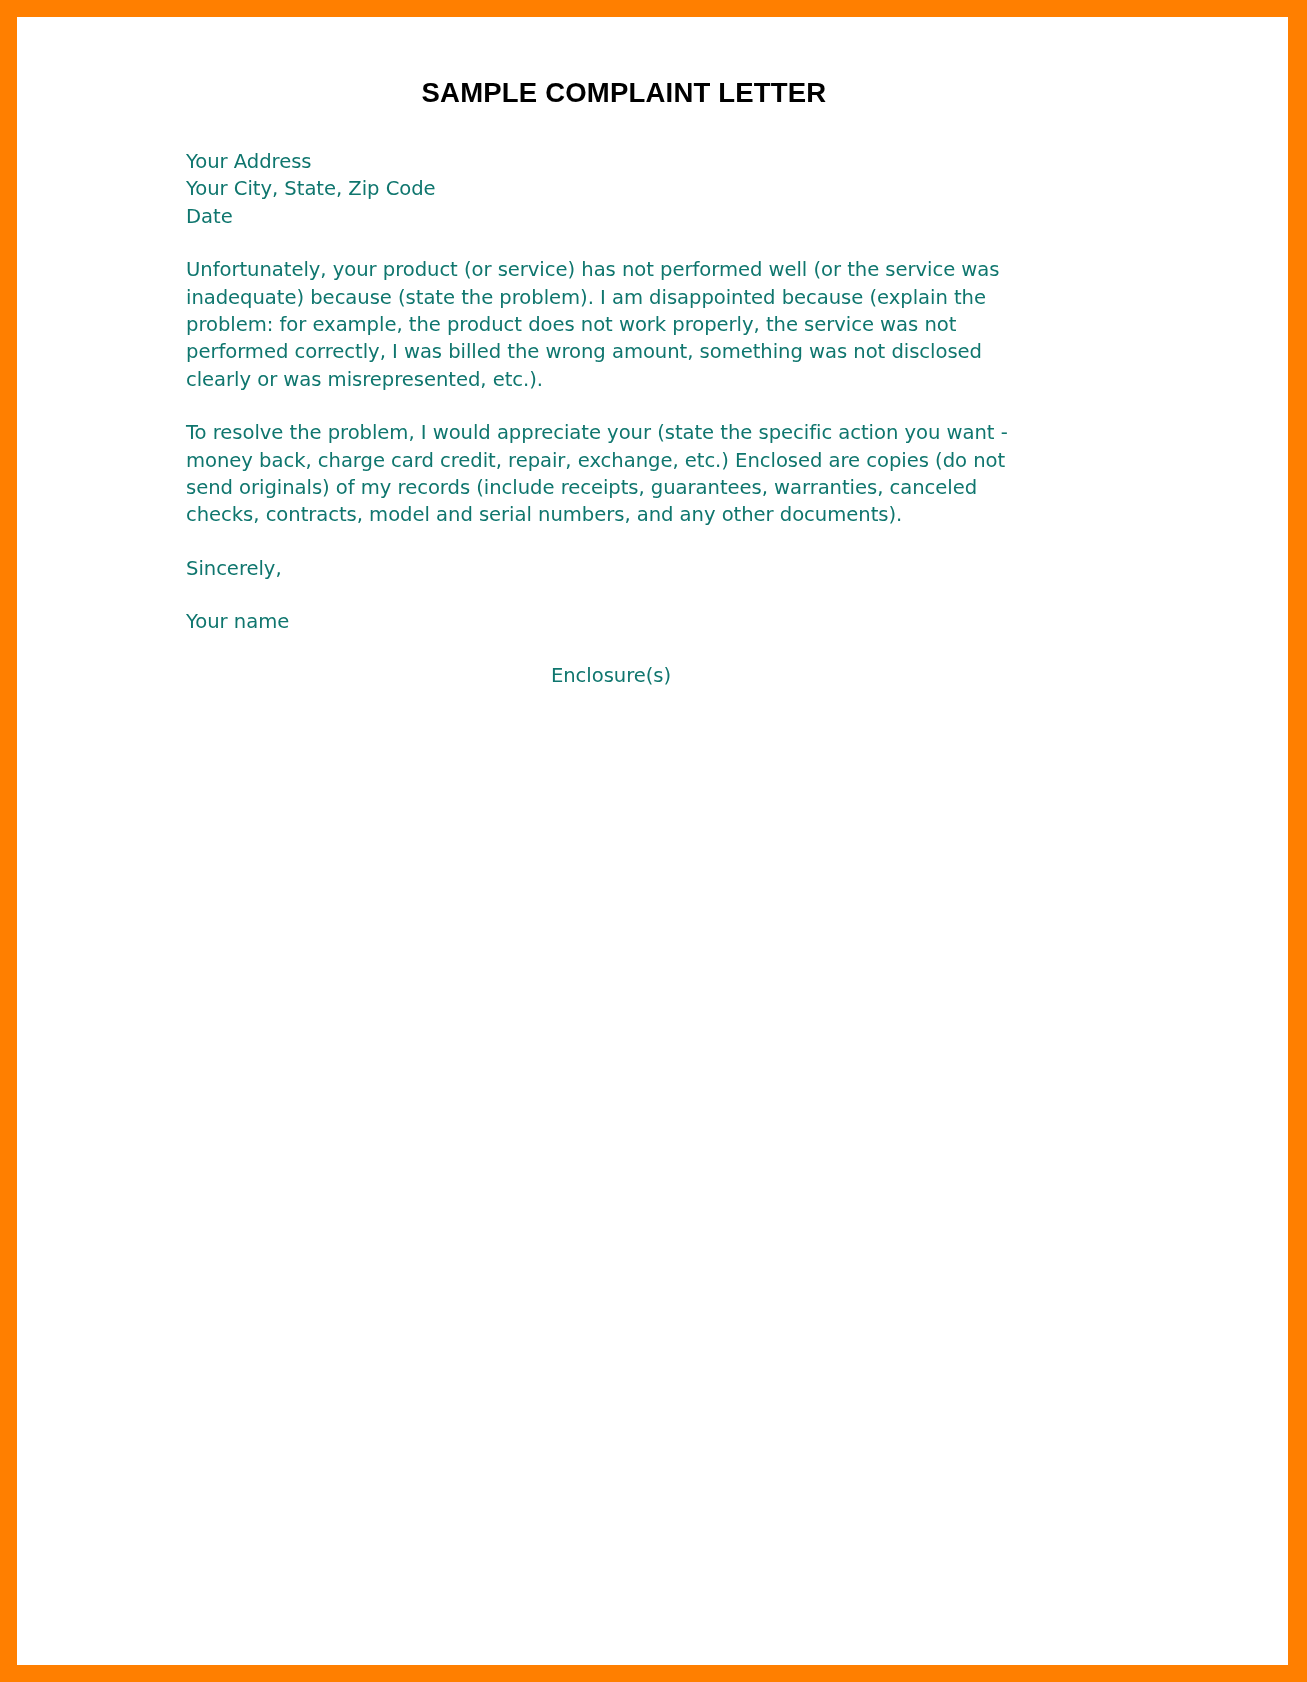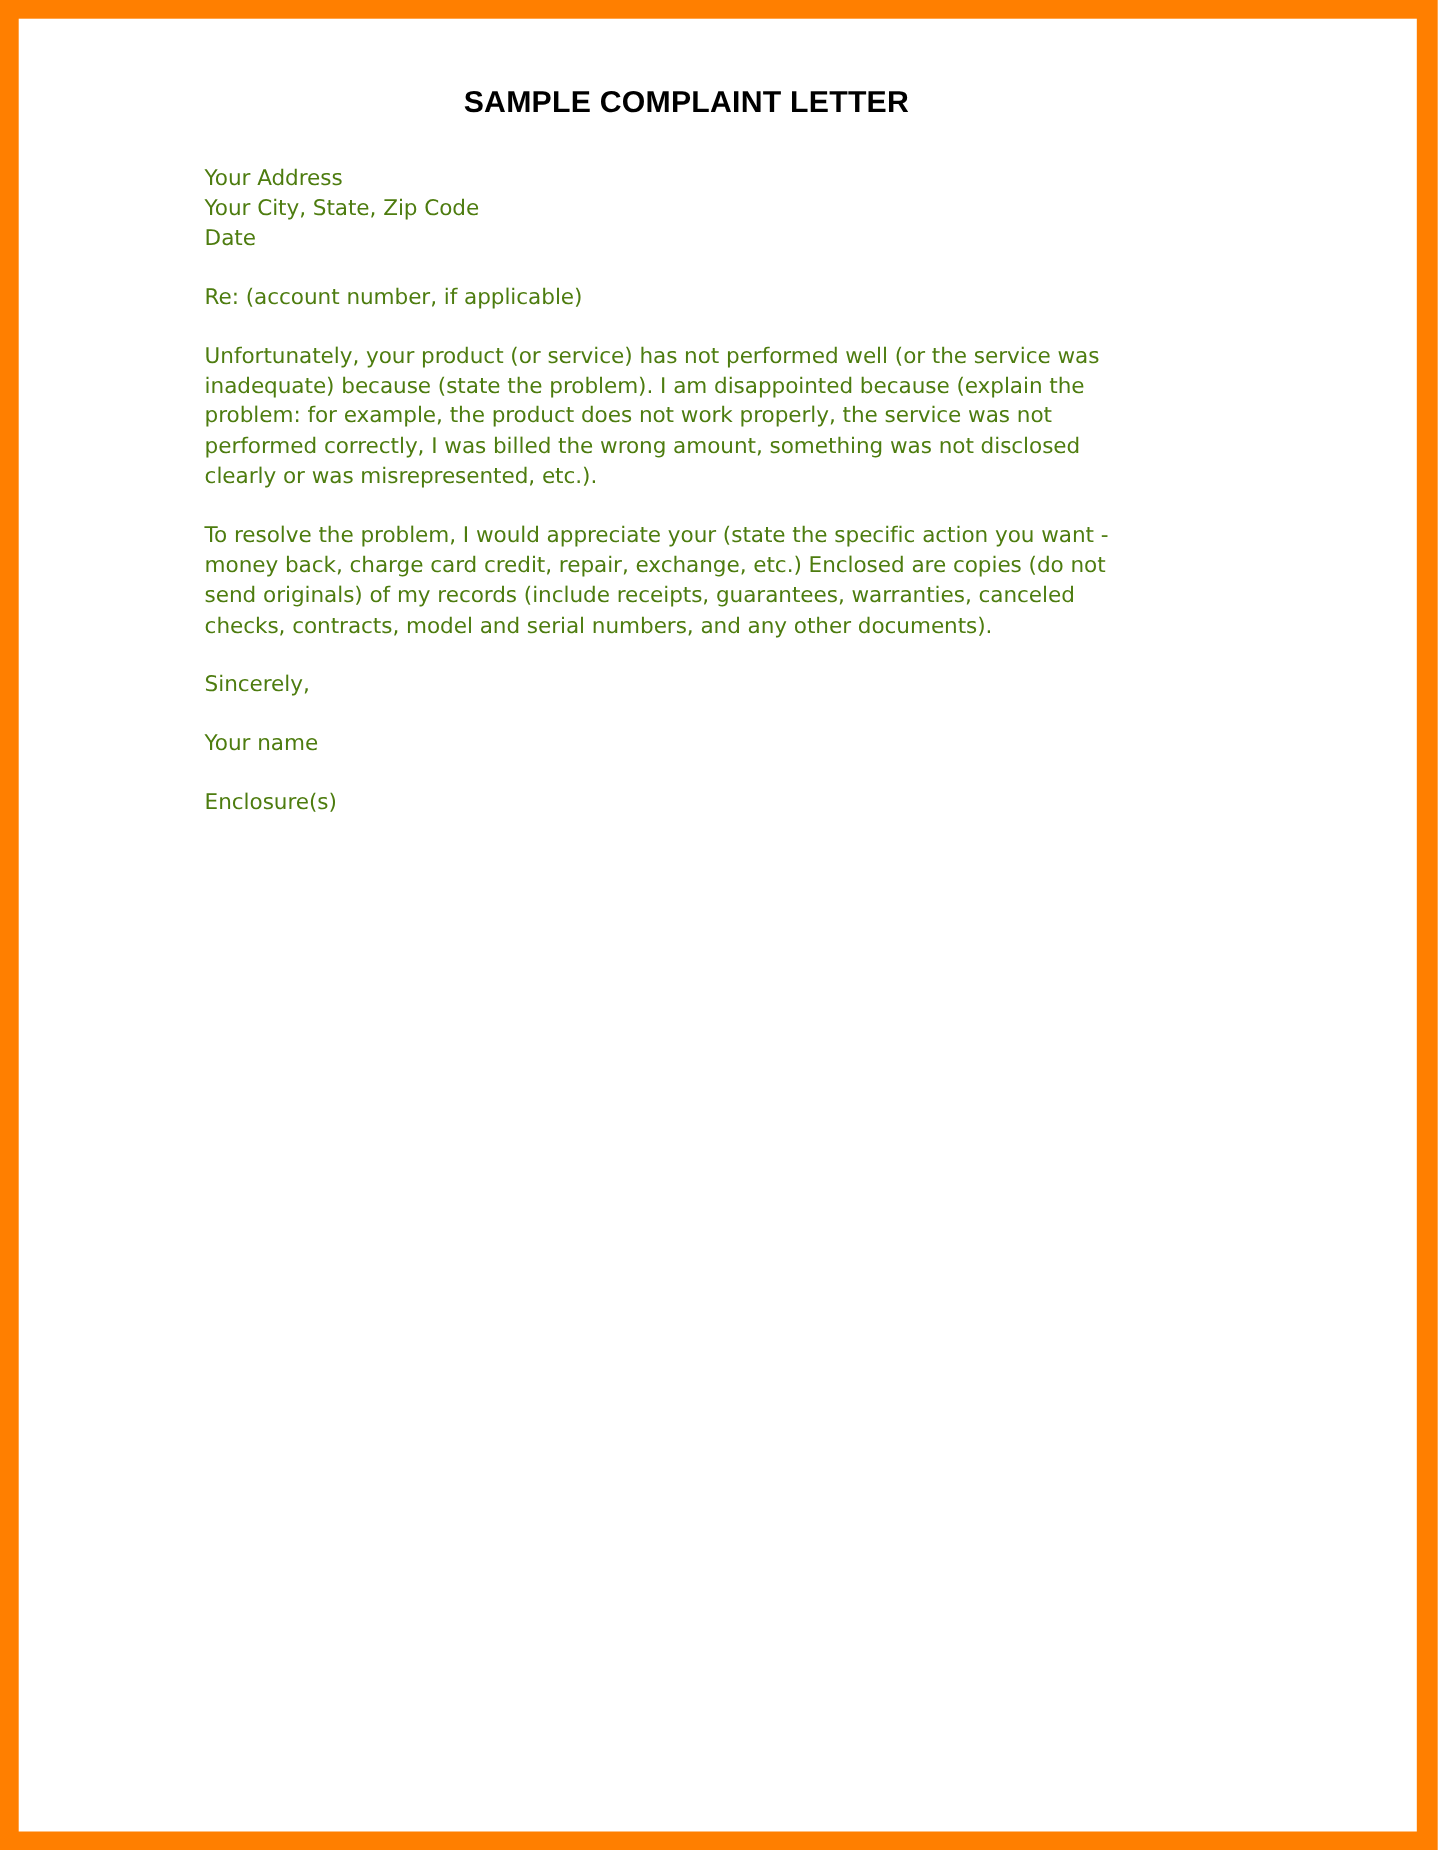--- a/index.html
+++ b/index.html
@@ -53,53 +53,53 @@
     color: #000000;
     text-align: center;
     margin: 0 0 39px 0;
     padding-left: 26px;
   }
 
   .letter-block {
     font-family: "DejaVu Sans", sans-serif;
     font-size: 19.6px;
     line-height: 27.4px;
-    color: #4d7c0f;
+    color: #0f766e;
     margin: 0 0 26px 0;
     white-space: pre-wrap;
     word-spacing: 0px;
     letter-spacing: -0.05px;
   }
 
   .letter-block.para {
     white-space: normal;
   }
 
   .letter-block:last-child {
     margin-bottom: 0;
+    text-align: center;
   }
 </style>
 </head>
 <body>
 
 <div id="page-frame">
 
   <div id="document-sheet">
 
     <div id="letter-body">
 
       <h1 id="letter-title">SAMPLE COMPLAINT LETTER</h1>
 
       <div class="letter-block">Your Address
 Your City, State, Zip Code
 Date</div>
 
 
 
-      <div class="letter-block">Re: (account number, if applicable)</div>
 
 
       <div class="letter-block para">Unfortunately, your product (or service) has not performed well (or the service was inadequate) because (state the problem). I am disappointed because (explain the problem: for example, the product does not work properly, the service was not performed correctly, I was billed the wrong amount, something was not disclosed clearly or was misrepresented, etc.).</div>
 
       <div class="letter-block para">To resolve the problem, I would appreciate your (state the specific action you want - money back, charge card credit, repair, exchange, etc.) Enclosed are copies (do not send originals) of my records (include receipts, guarantees, warranties, canceled checks, contracts, model and serial numbers, and any other documents).</div>
 
 
       <div class="letter-block">Sincerely,</div>
 
       <div class="letter-block">Your name</div>

